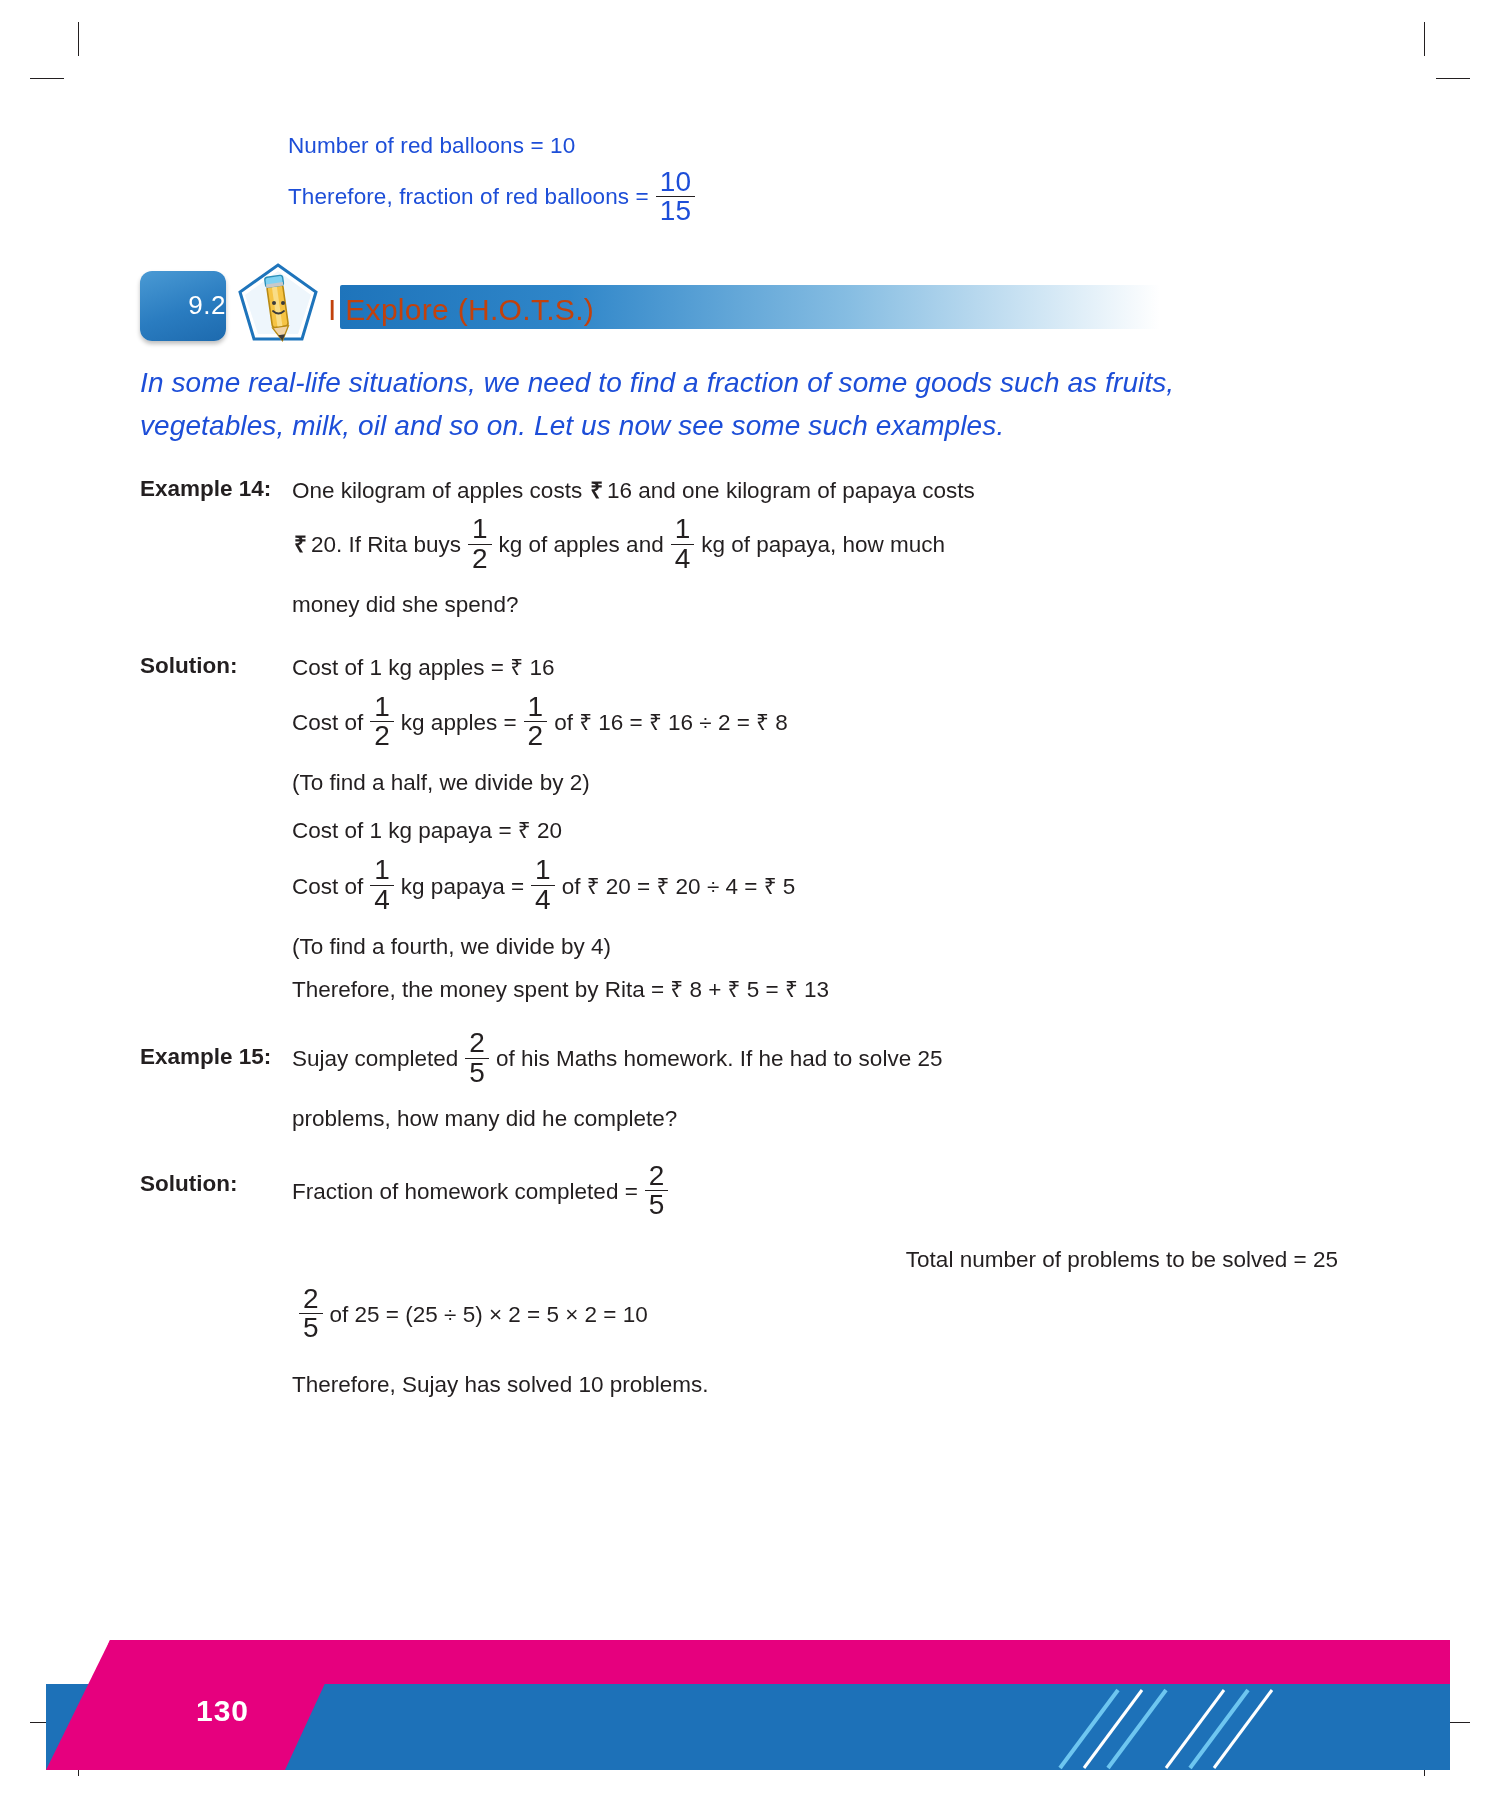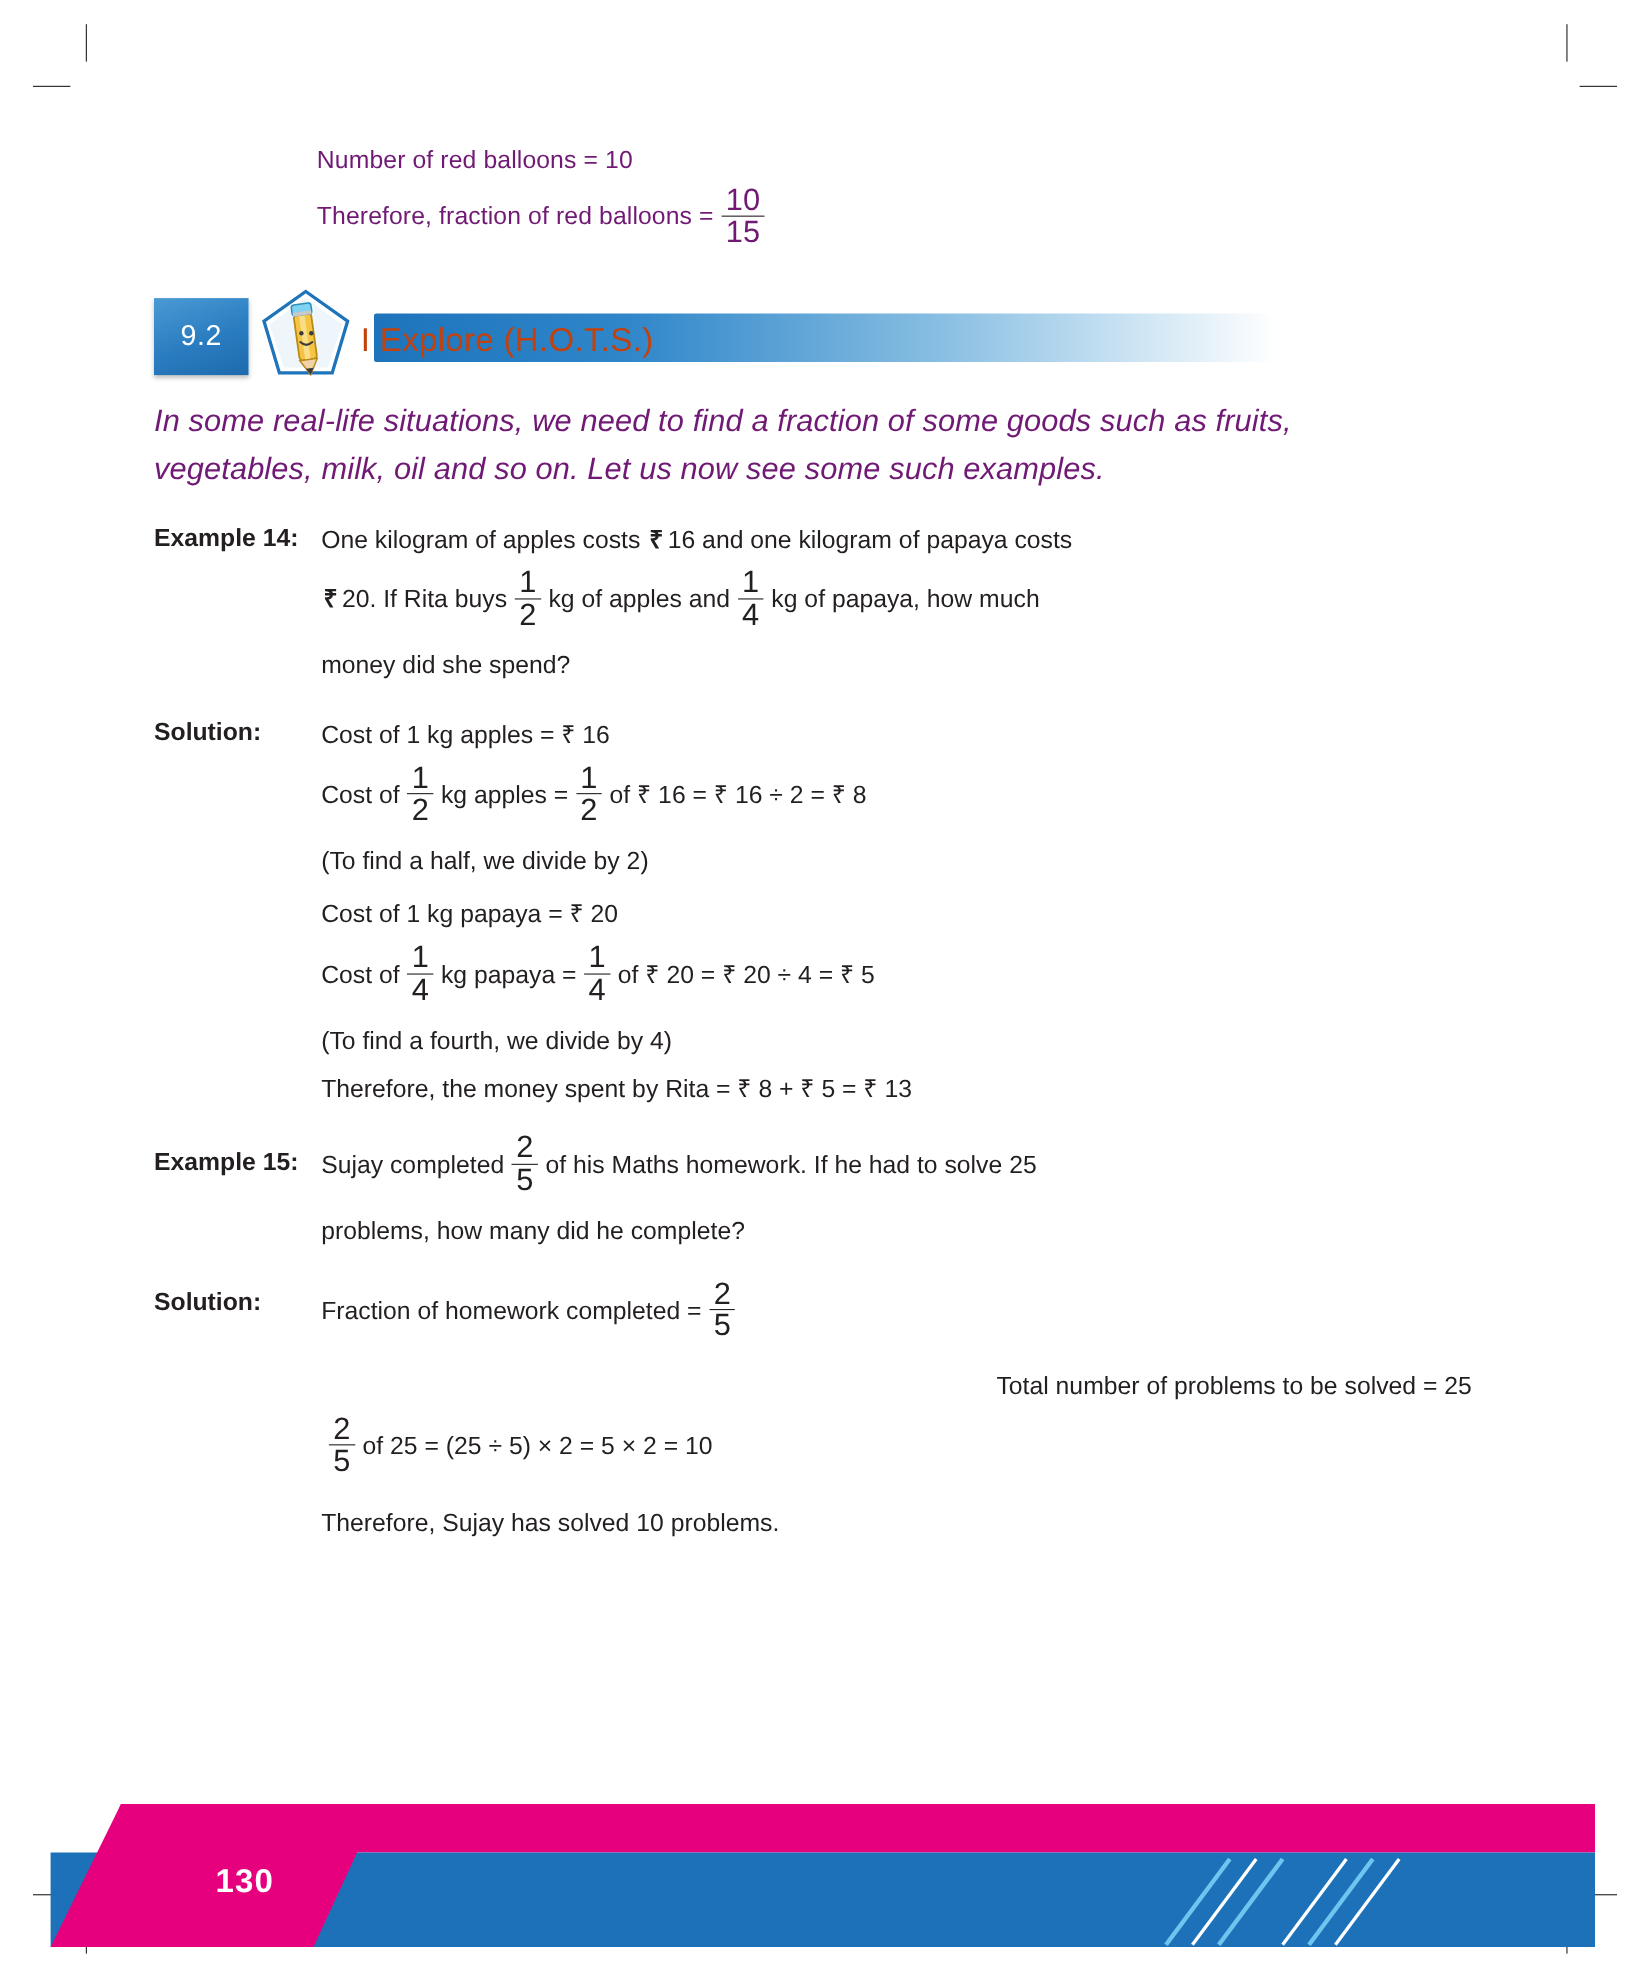--- a/index.html
+++ b/index.html
@@ -31,21 +31,21 @@
     position: absolute;
     left: 158px;
     top: 130px;
     width: 1180px;
   }
 
   
   .txt {
     font-size: 22.5px;
     line-height: 1.45;
-    color: #701a75;
+    color: #1d4ed8;
     letter-spacing: .1px;
   }
 
   
   .frac {
     display: inline-flex;
     flex-direction: column;
     align-items: center;
     justify-content: center;
     vertical-align: middle;
@@ -87,26 +87,26 @@
     font-weight: 500;
     letter-spacing: .3px;
     white-space: nowrap;
   }
   .num-badge {
     position: absolute;
     left: 0px;
     top: 18px;
     width: 86px;
     height: 70px;
-    border-radius: 0;
+    border-radius: 12px;
     background: linear-gradient(160deg, #4a9ad4 0%, #2a7cc0 55%, #1d6aae 100%);
     box-shadow: 0 3px 4px rgba(0,0,0,.25);
     display: flex;
     align-items: center;
-    justify-content: center;
+    justify-content: flex-end;
   }
   .num-badge span {
     color: #ffffff;
     font-size: 26px;
     letter-spacing: .5px;
   }
   .pencil-badge {
     position: absolute;
     left: 96px;
     top: 8px;

